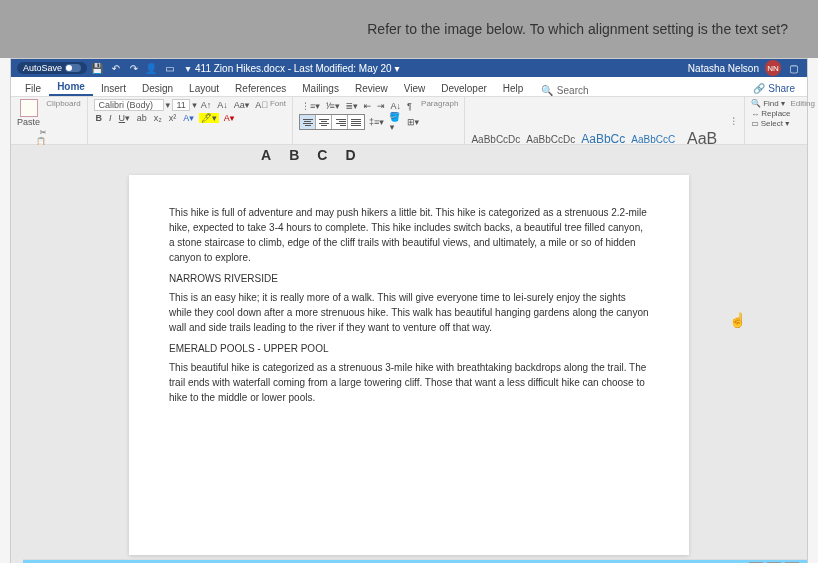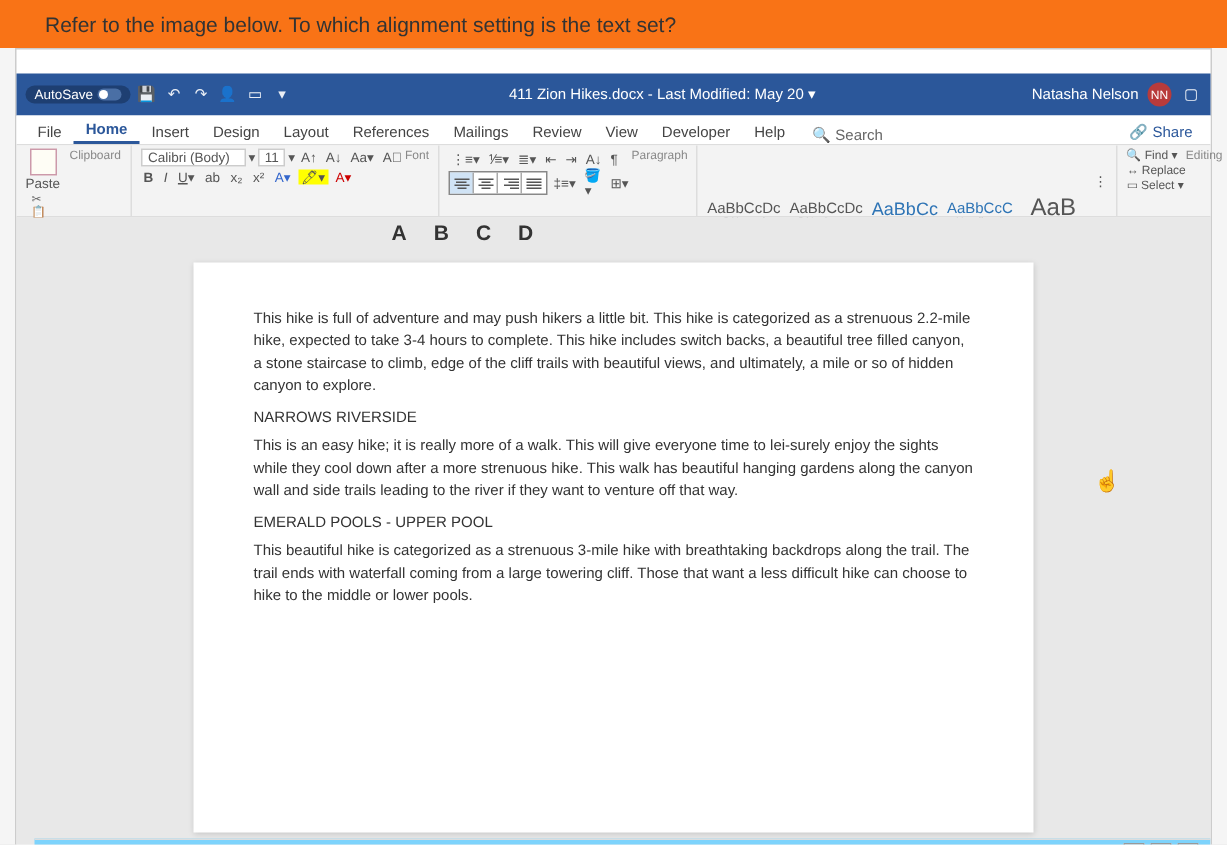--- a/index.html
+++ b/index.html
@@ -1,36 +1,36 @@
 <!DOCTYPE html>
 <html><head>
 <meta charset="utf-8">
 <style>
 * { margin: 0; padding: 0; box-sizing: border-box; }
 body { font-family: 'Segoe UI', Arial, sans-serif; background: #f5f5f5; width: 818px; height: 563px; overflow: hidden; font-size: 10px; }
-.question { padding: 8px 30px; font-size: 14px; color: #333; background: #f97316; }
+.question { padding: 21px 30px; font-size: 14px; color: #333; background: #a3a3a3; text-align: right; }
 .app { border: 1px solid #ccc; margin: 0 10px; background: #fff; }
-.titlebar { background: #2b579a; color: #fff; height: 28px; display: flex; align-items: center; padding: 0 6px; font-size: 10px; margin-top: 16px; }
+.titlebar { background: #2b579a; color: #fff; height: 18px; display: flex; align-items: center; padding: 0 6px; font-size: 10px; }
 .titlebar .left { display: flex; align-items: center; gap: 4px; }
-.titlebar .center { flex: 1; text-align: center; }
+.titlebar .center { flex: 1; }
 .titlebar .right { display: flex; align-items: center; gap: 6px; }
 .autosave { background: #1e3f72; border-radius: 8px; padding: 1px 6px; font-size: 9px; display: flex; align-items: center; gap: 3px; }
 .toggle { width: 16px; height: 8px; background: #4a6fa5; border-radius: 4px; position: relative; }
 .toggle::after { content: ''; position: absolute; width: 6px; height: 6px; background: #fff; border-radius: 50%; left: 1px; top: 1px; }
 .tb-icon { width: 14px; height: 14px; display: inline-flex; align-items: center; justify-content: center; opacity: 0.9; }
 .avatar { width: 16px; height: 16px; background: #b83b3b; border-radius: 50%; display: flex; align-items: center; justify-content: center; font-size: 8px; }
 .tabs { display: flex; background: #fff; border-bottom: 1px solid #ddd; height: 20px; align-items: flex-end; padding: 0 6px; font-size: 10px; color: #444; }
 .tab { padding: 2px 8px; cursor: pointer; }
 .tab.active { border-bottom: 2px solid #2b579a; color: #2b579a; font-weight: 600; }
 .tabs .search { margin-left: 10px; color: #666; display: flex; align-items: center; gap: 3px; }
 .tabs .share { margin-left: auto; color: #2b579a; padding: 2px 6px; }
 .ribbon { display: flex; background: #f3f3f3; border-bottom: 1px solid #ddd; height: 48px; font-size: 9px; color: #555; }
 .group { border-right: 1px solid #ddd; padding: 2px 6px; display: flex; flex-direction: row; justify-content: space-between; }
 .group-label { text-align: right; font-size: 8px; color: #888; }
-.group-content { flex: 1; display: flex; align-items: center; gap: 2px; }
+.group-content { flex: 1; display: flex; align-items: center; gap: 2px; text-align: right; }
 .clipboard .group-content { flex-direction: column; align-items: flex-start; gap: 1px; }
 .paste-btn { display: flex; flex-direction: column; align-items: center; }
 .paste-icon { width: 18px; height: 18px; border: 1px solid #c9a; background: #fefdf5; }
 .small-text { font-size: 8px; color: #666; }
 .font-group .row1 { display: flex; align-items: center; gap: 2px; }
 .font-group .row2 { display: flex; align-items: center; gap: 3px; margin-top: 2px; }
 .font-name { border: 1px solid #ccc; background: #fff; padding: 0 4px; width: 70px; font-size: 9px; }
 .font-size { border: 1px solid #ccc; background: #fff; padding: 0 2px; width: 18px; text-align: center; font-size: 9px; }
 .btn { padding: 0 2px; cursor: pointer; }
 .para-group .row1, .para-group .row2 { display: flex; gap: 2px; align-items: center; }

